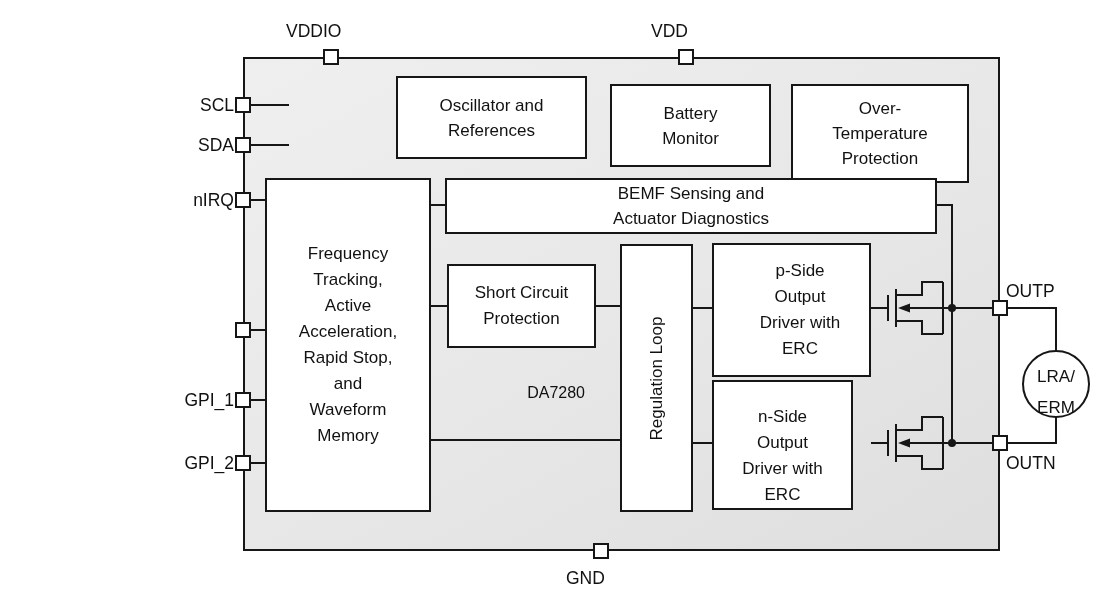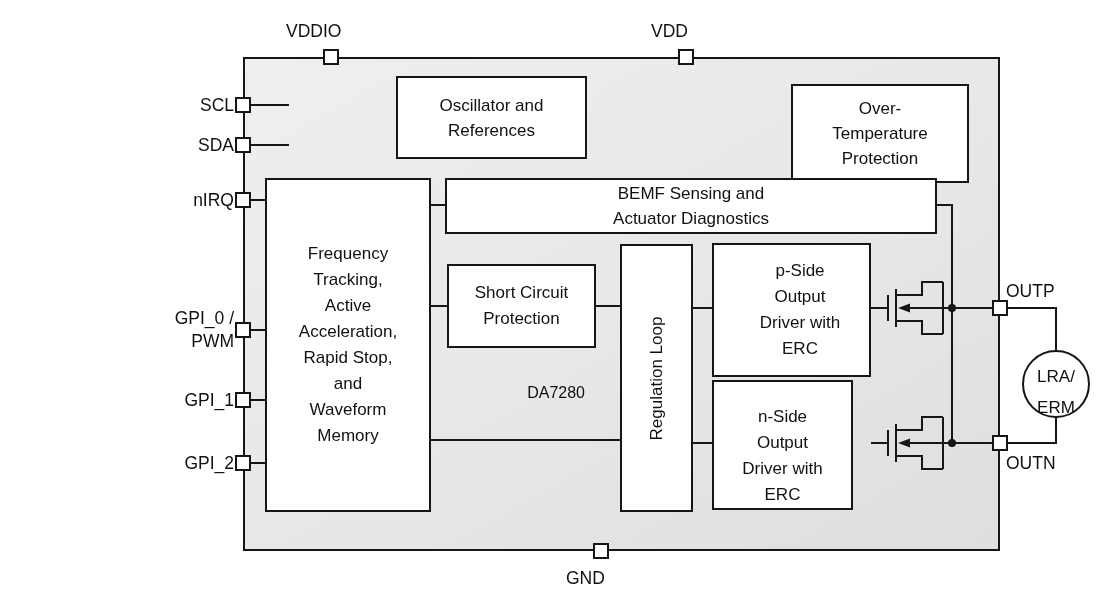--- a/index.html
+++ b/index.html
@@ -142,20 +142,24 @@
       <rect x="993" y="436" width="14" height="14"></rect>
     </g>
   </svg>
 
 
   <div class="block" style="left:396px;top:76px;width:191px;height:83px;">
     <div class="lines">Oscillator and
 References</div>
   </div>
 
+  <div class="block" style="left:610px;top:84px;width:161px;height:83px;">
+    <div class="lines">Battery
+Monitor</div>
+  </div>
 
   <div class="block" style="left:791px;top:84px;width:178px;height:99px;">
     <div class="lines">Over-
 Temperature
 Protection</div>
   </div>
 
   <div class="block" style="left:445px;top:178px;width:492px;height:56px;">
     <div class="lines">BEMF Sensing and
 Actuator Diagnostics</div>
@@ -200,21 +204,19 @@
   <div class="actuator-label lines">LRA/
 ERM</div>
 
   <div class="pin-label center" style="left:286px;top:20px;width:90px;">VDDIO</div>
   <div class="pin-label center" style="left:651px;top:20px;width:70px;">VDD</div>
   <div class="pin-label center" style="left:566px;top:567px;width:70px;">GND</div>
 
   <div class="pin-label right-align" style="left:150px;top:94px;width:84px;">SCL</div>
   <div class="pin-label right-align" style="left:150px;top:134px;width:84px;">SDA</div>
   <div class="pin-label right-align" style="left:150px;top:189px;width:84px;">nIRQ</div>
-  <div class="pin-label right-align lines" style="left:130px;top:307px;width:104px;">GPI_0 /
-PWM</div>
   <div class="pin-label right-align" style="left:150px;top:389px;width:84px;">GPI_1</div>
   <div class="pin-label right-align" style="left:150px;top:452px;width:84px;">GPI_2</div>
 
   <div class="pin-label" style="left:1006px;top:280px;width:60px;">OUTP</div>
   <div class="pin-label" style="left:1006px;top:452px;width:60px;">OUTN</div>
 
 </div>
 
 </body></html>

